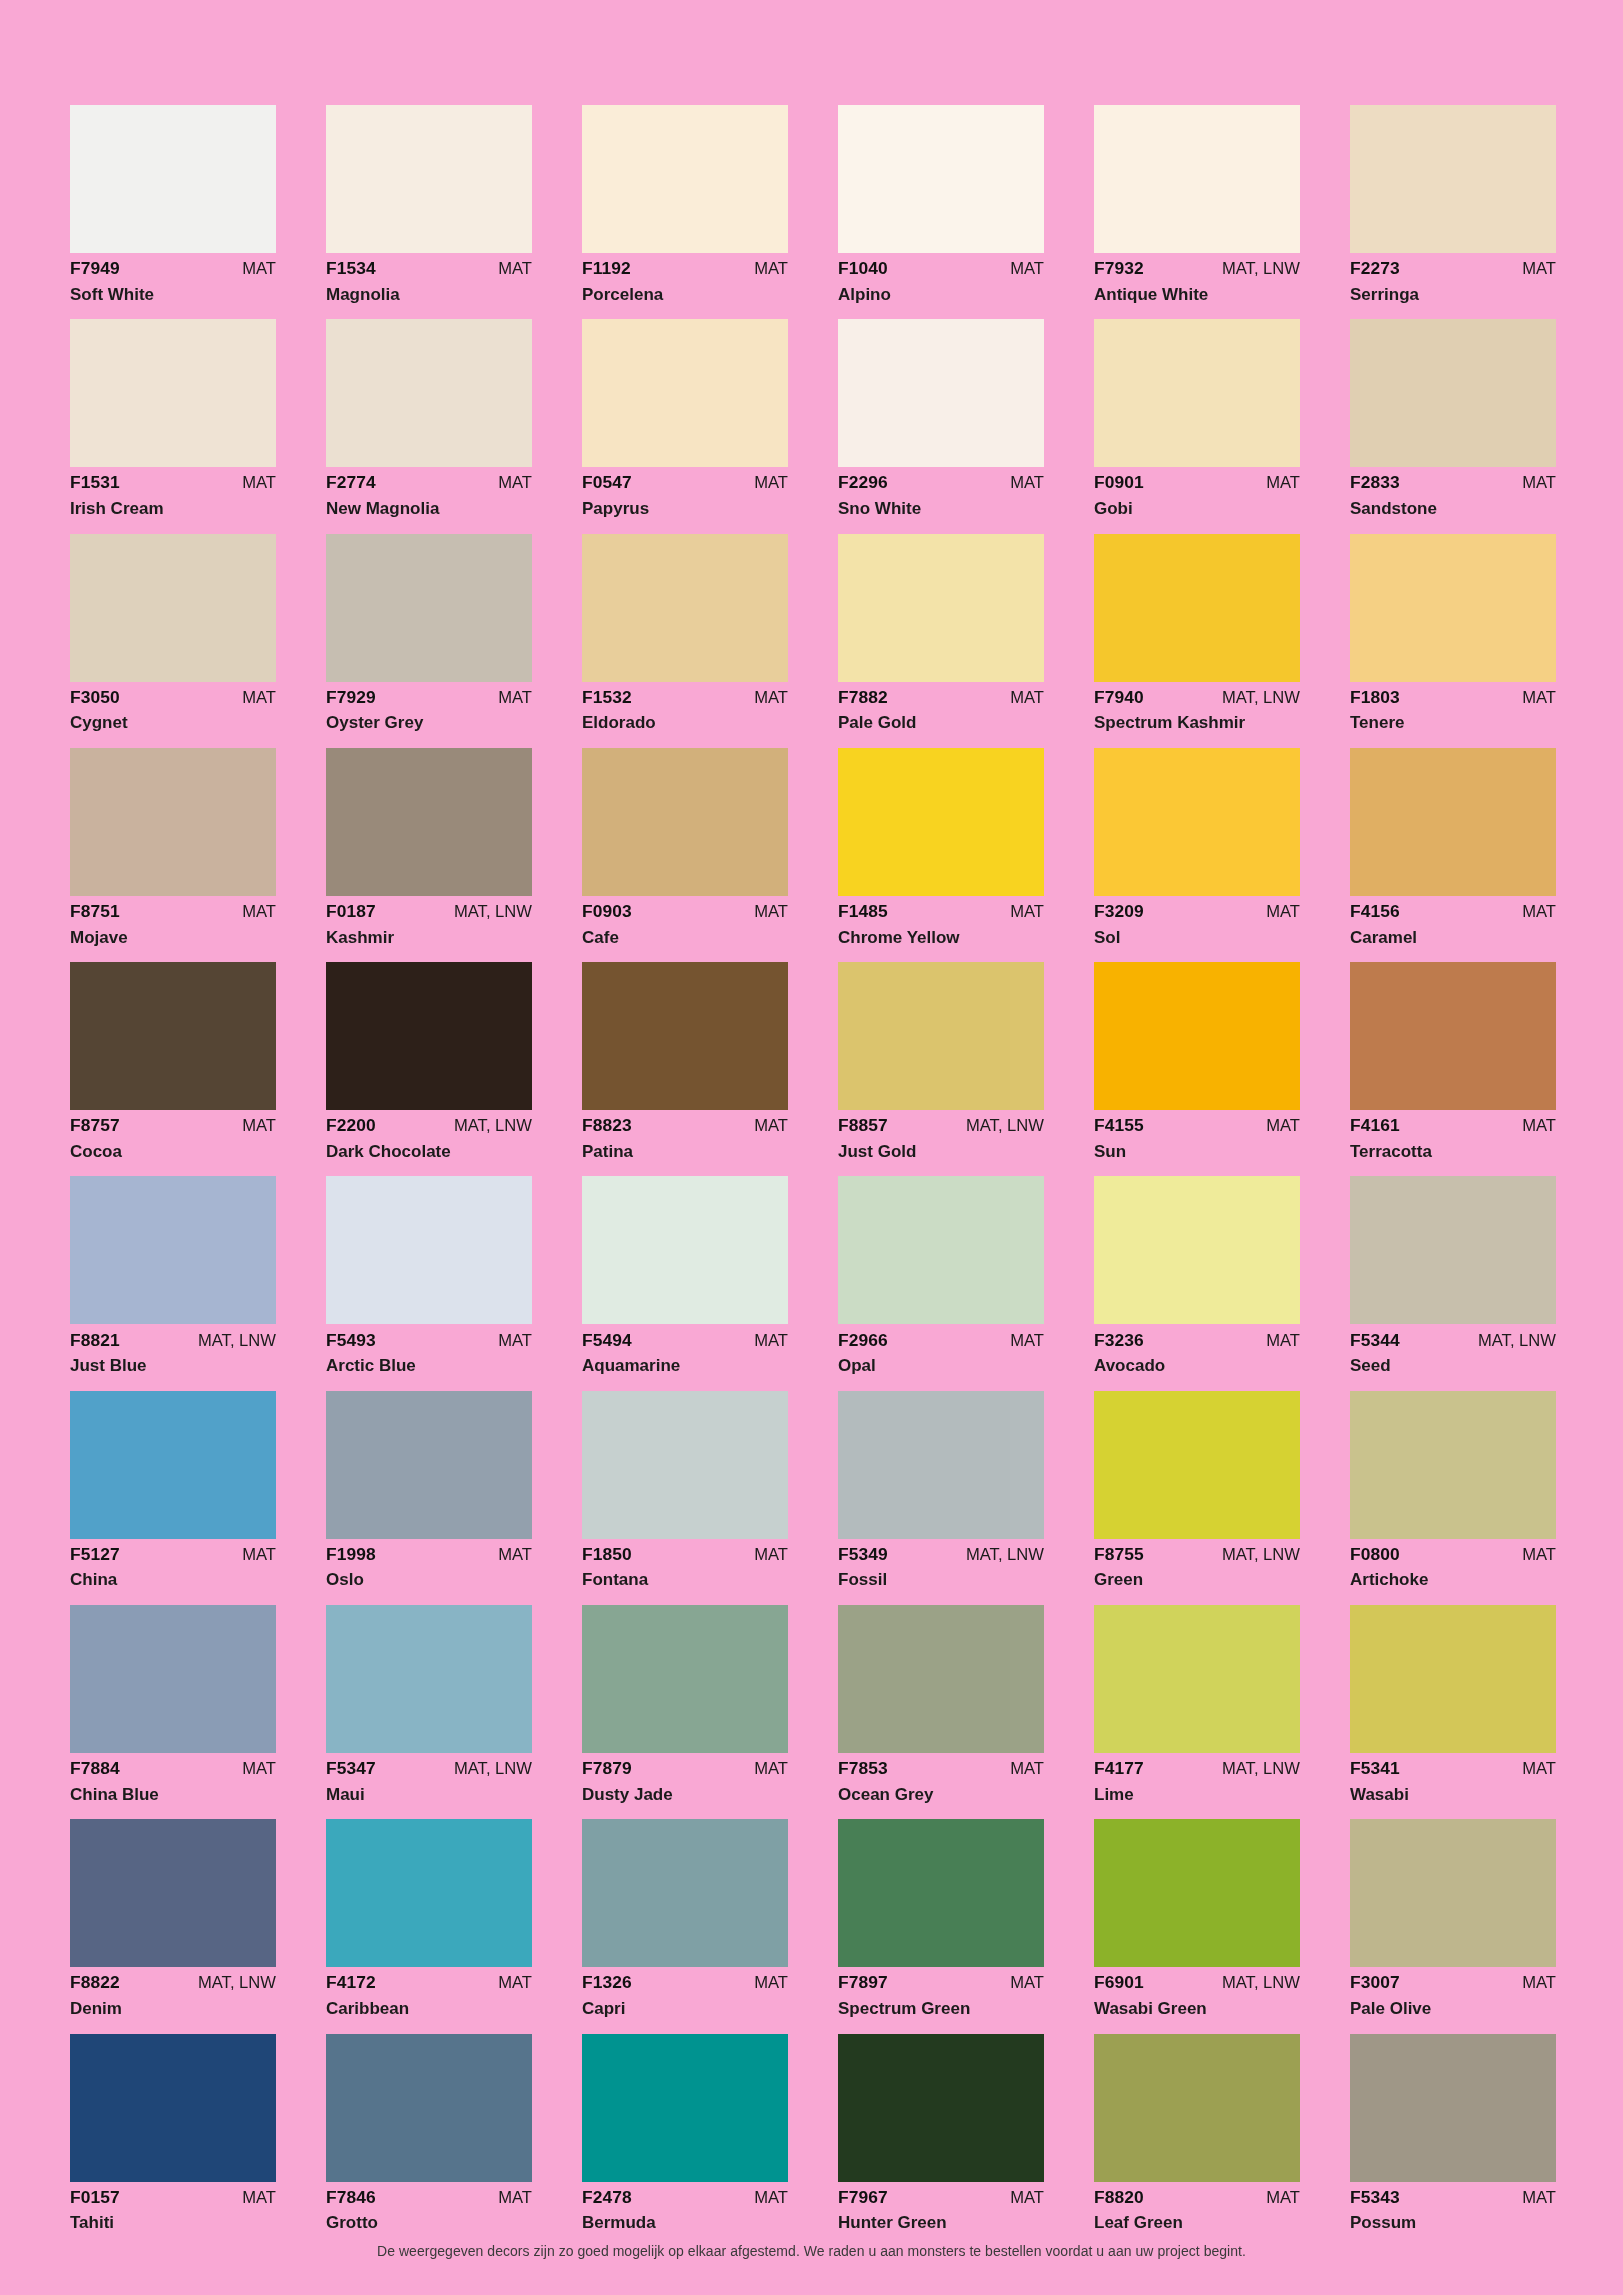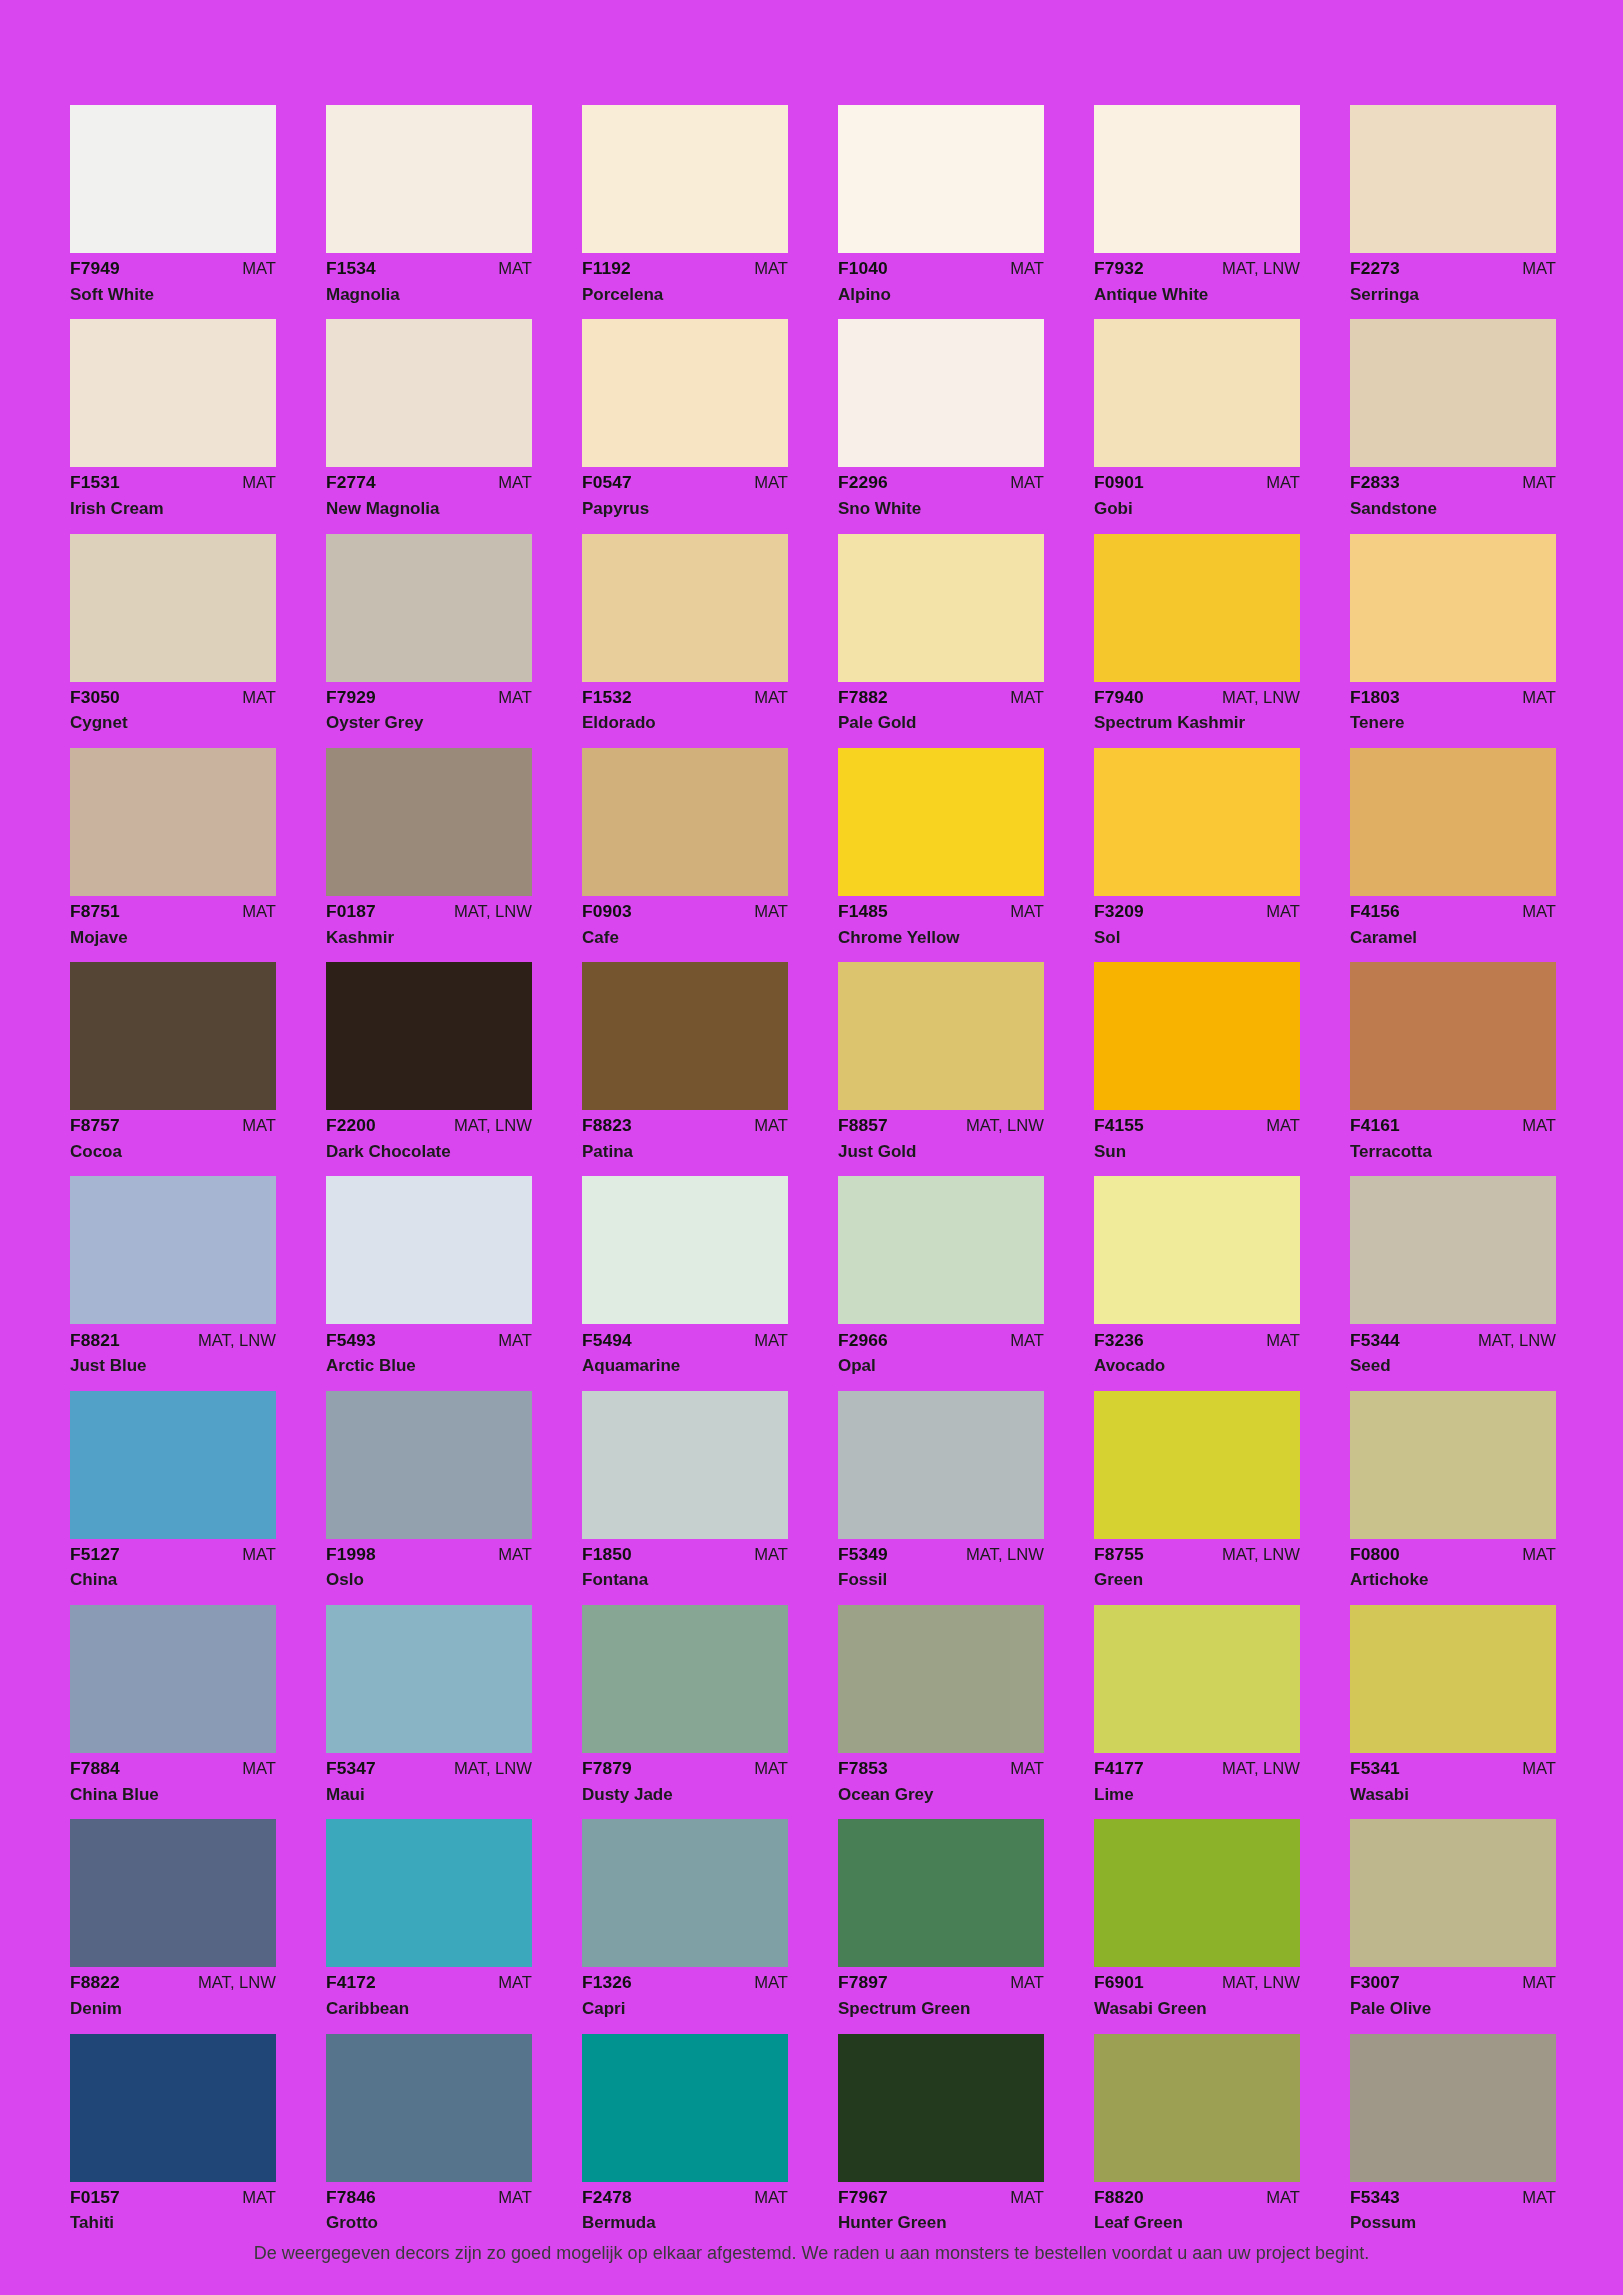--- a/index.html
+++ b/index.html
@@ -13,21 +13,21 @@
     height: 2295px;
     font-family: "Liberation Sans", sans-serif;
     -webkit-font-smoothing: antialiased;
     overflow: hidden;
   }
 
   .page {
     position: relative;
     width: 1623px;
     height: 2295px;
-    background: #d946ef;
+    background: #f9a8d4;
     box-sizing: border-box;
   }
 
   .swatch-grid {
     position: absolute;
     left: 70px;
     top: 105px;
     width: 1485px;
     display: grid;
     grid-template-columns: repeat(6, 206px);
@@ -80,21 +80,21 @@
     padding-top: 8px;
     white-space: nowrap;
   }
 
   .footer-note {
     position: absolute;
     left: 0;
     right: 0;
     top: 2243px;
     text-align: center;
-    font-size: 18px;
+    font-size: 14px;
     color: #3a3a3a;
     letter-spacing: 0.04px;
   }
 </style>
 </head>
 <body>
 
 <div class="page">
 
   <div class="swatch-grid">

